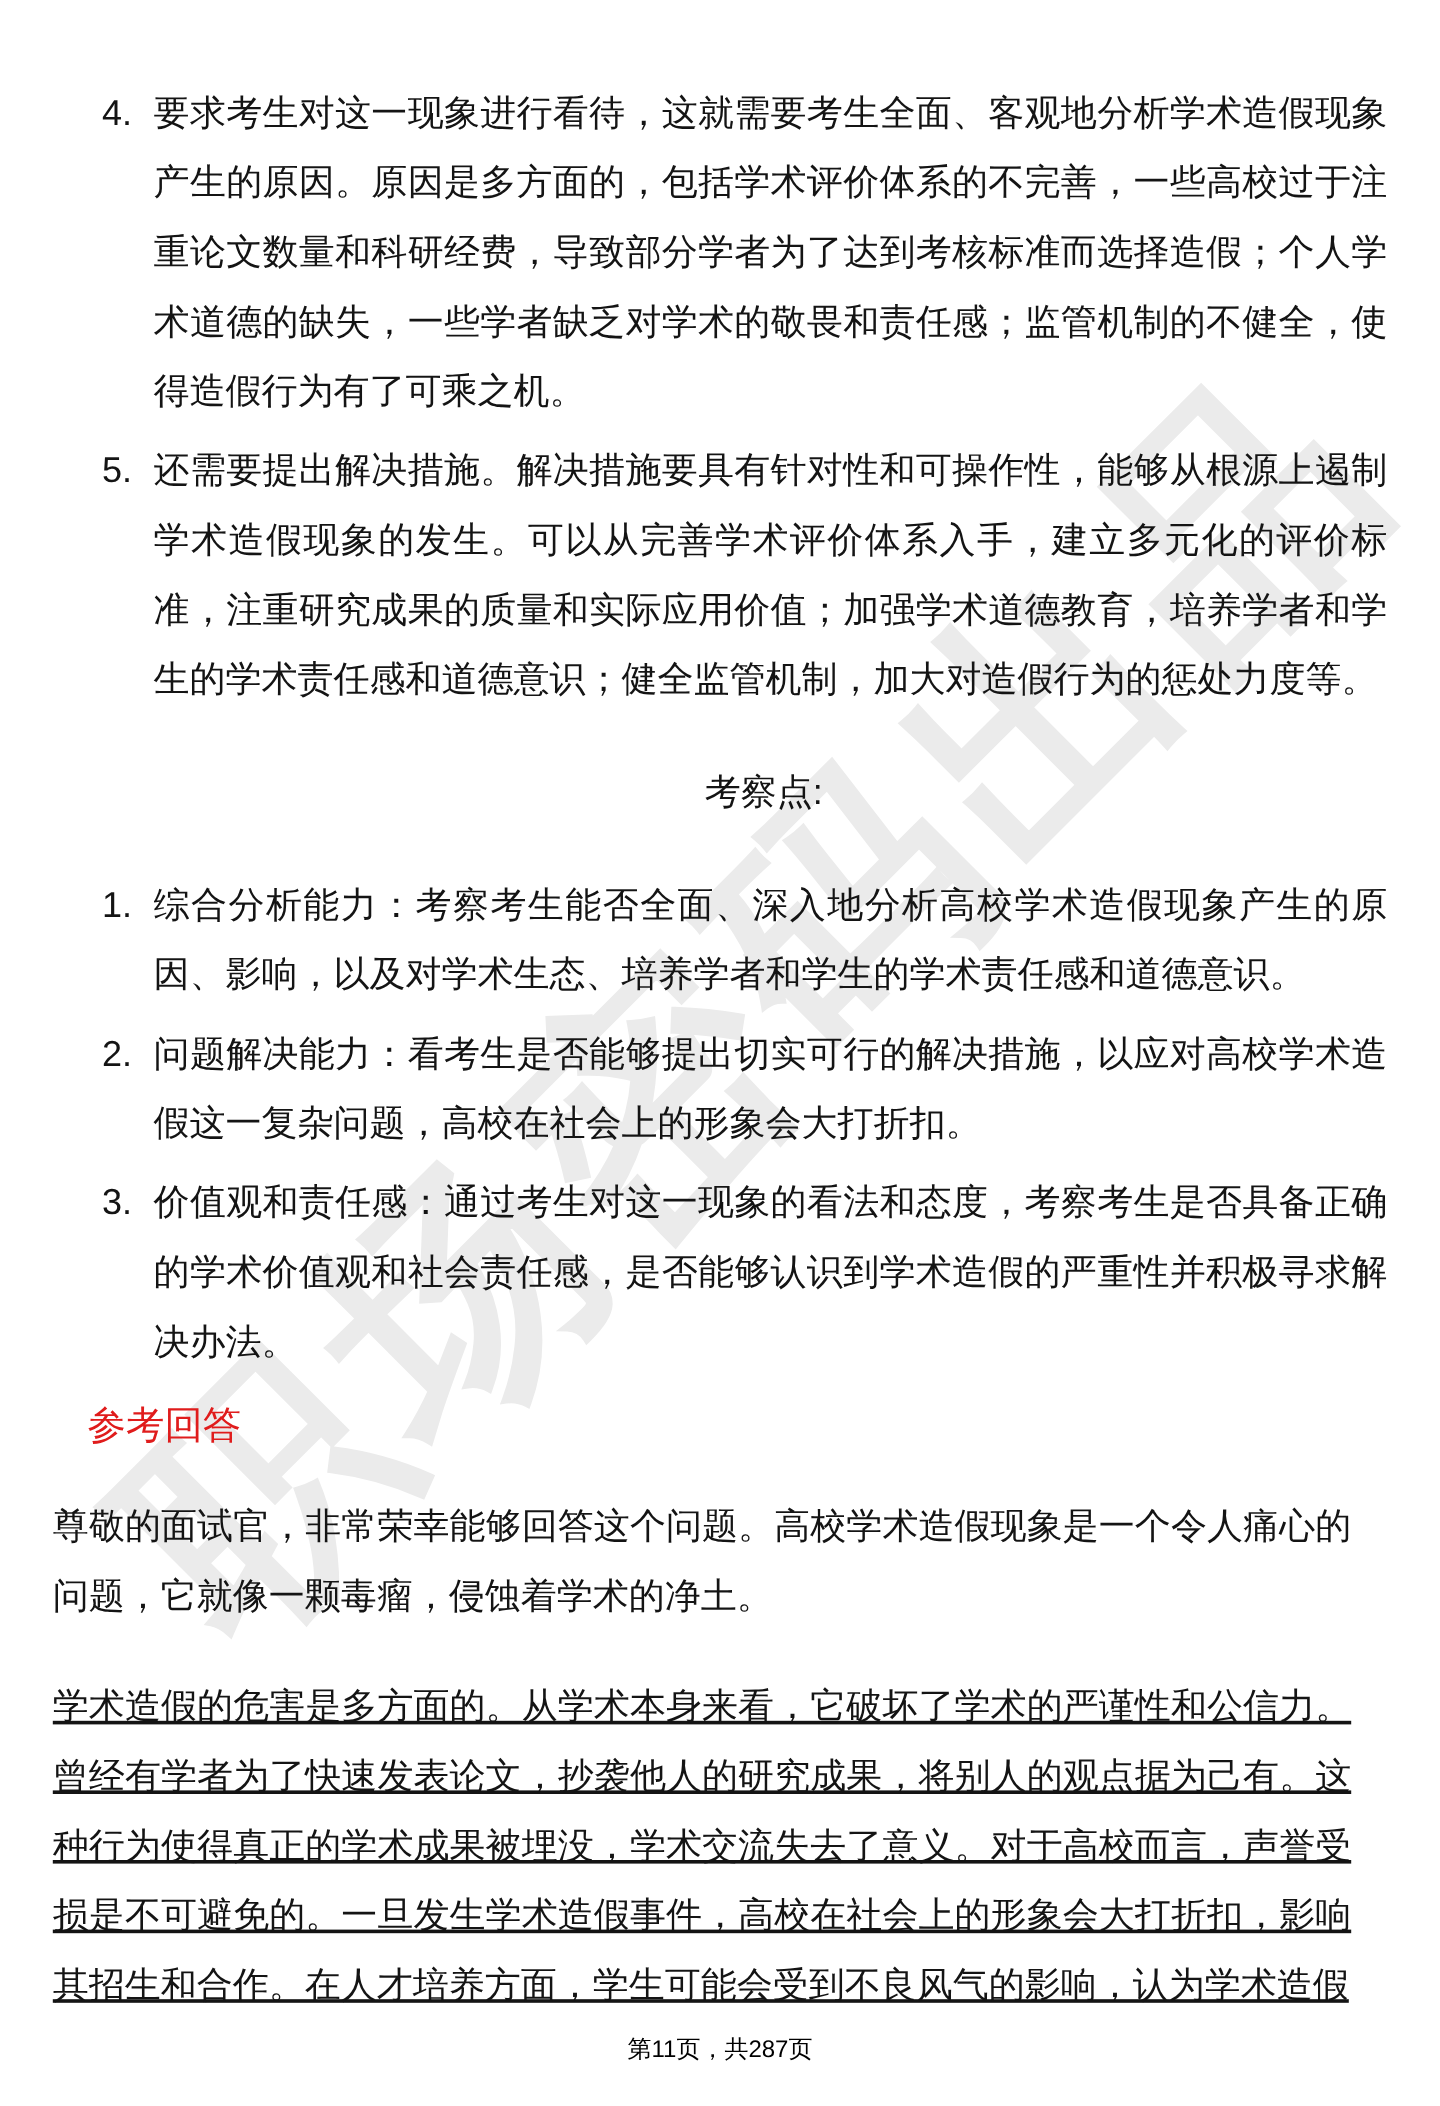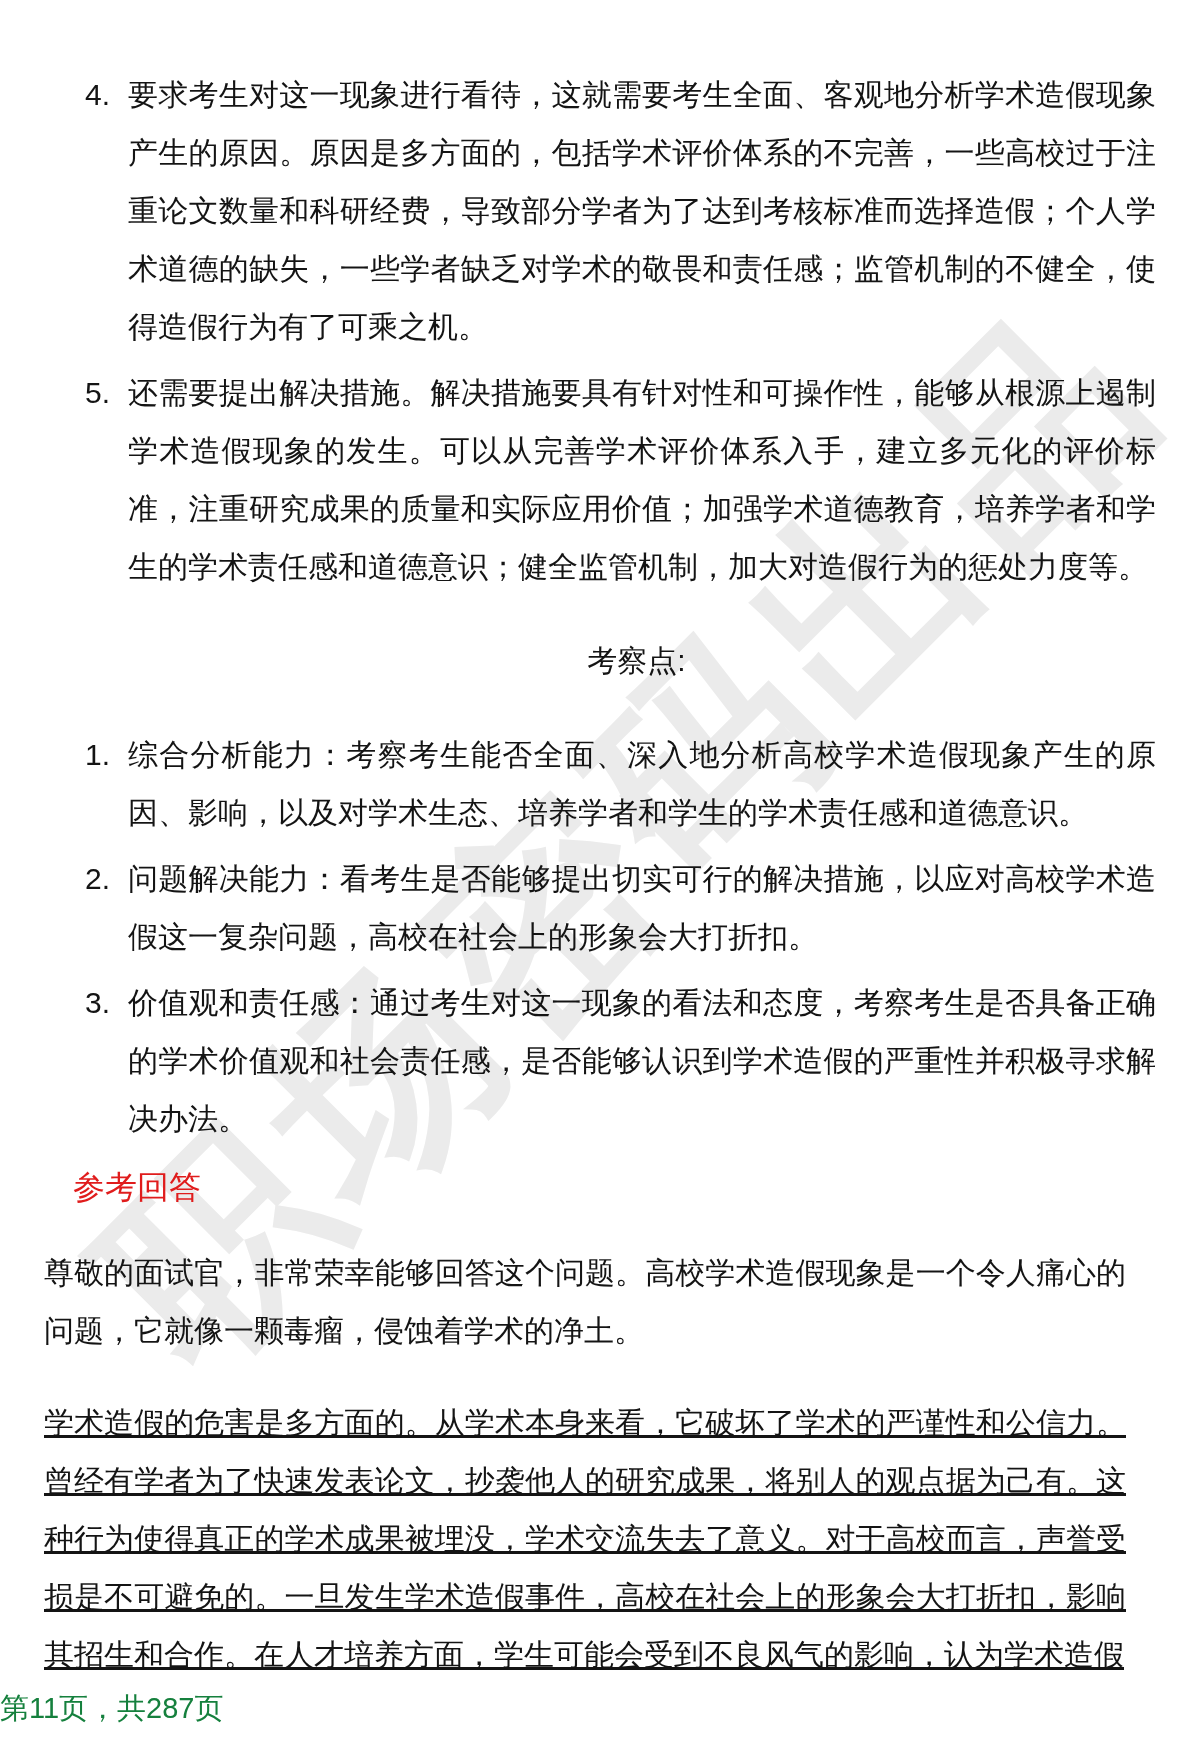--- a/index.html
+++ b/index.html
@@ -65,24 +65,25 @@
     width: 1082px;
     text-align: justify;
   }
   .para-1 { margin-top: 28px; }
   .para-2 { margin-top: 34px; text-decoration: underline; }
   .footer {
     position: absolute;
     left: 0;
     top: 1679px;
     width: 1200px;
-    font-size: 29px;
+    text-align: center;
+    font-size: 20px;
     line-height: 58px;
     z-index: 2;
-    color: #15803d;
+    color: #000000;
   }
 </style>
 </head>
 <body>
 
 <div class="page">
 
   <div class="watermark">职场密码出品</div>
 
   <div class="content">

